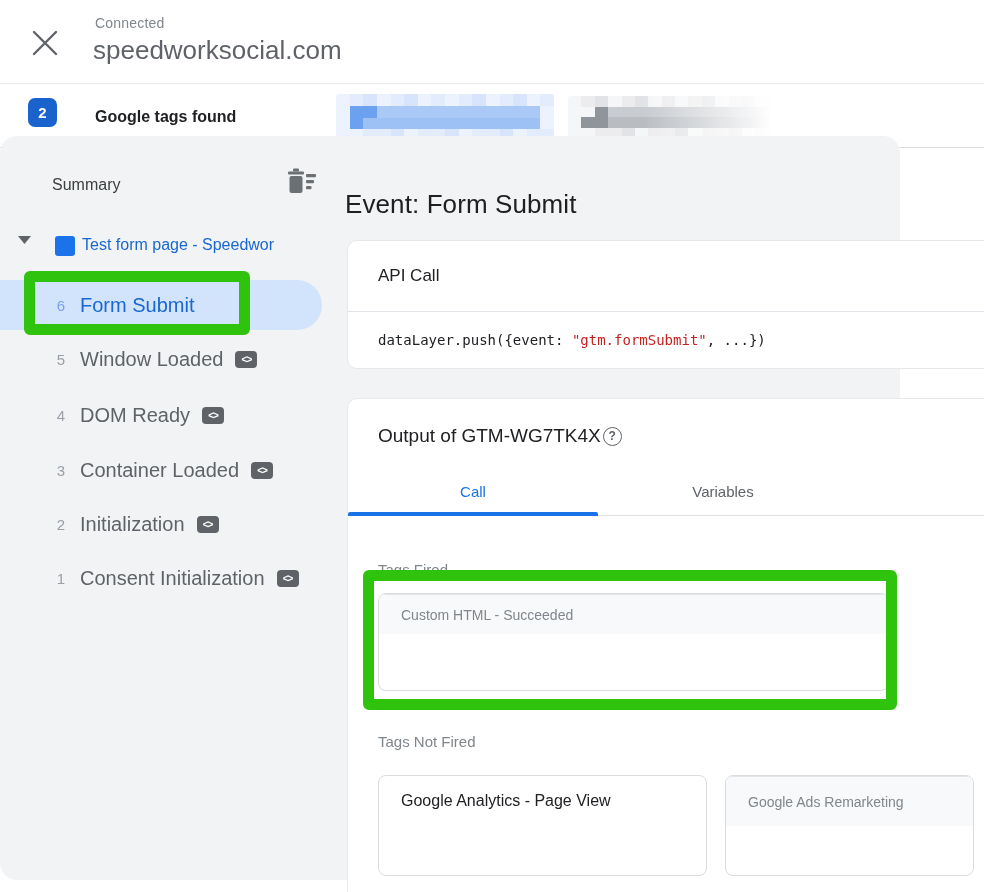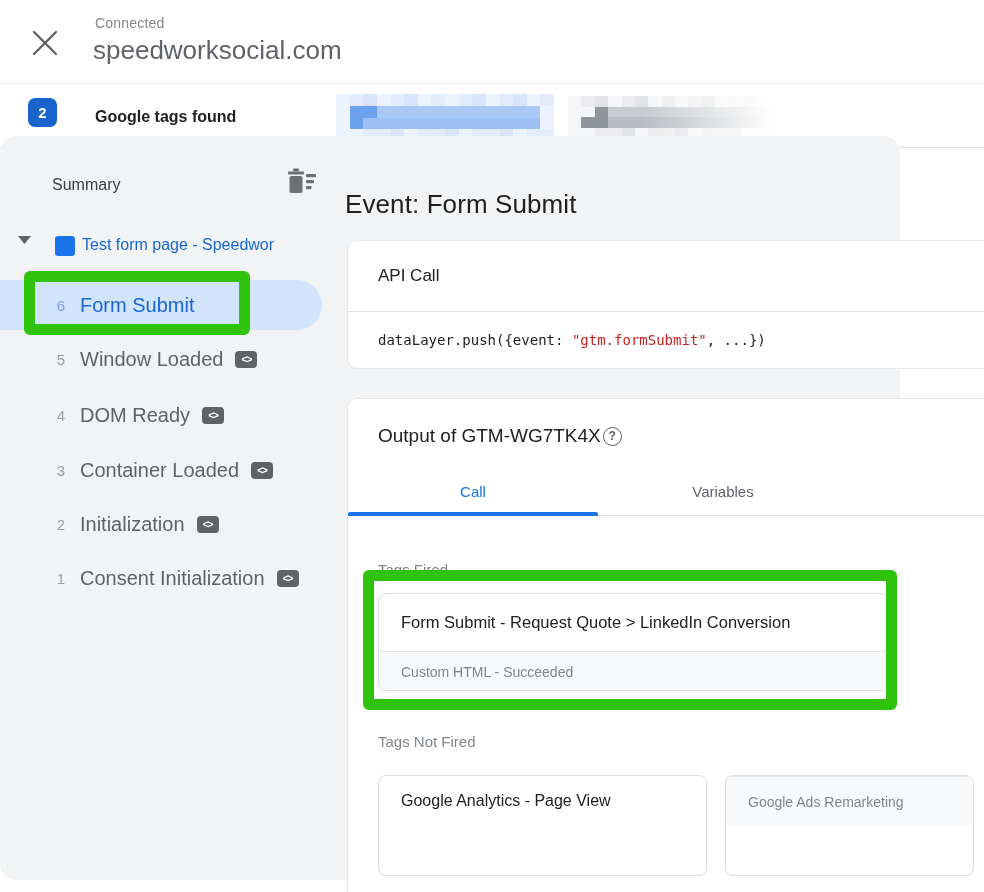--- a/index.html
+++ b/index.html
@@ -303,21 +303,20 @@
       <span class="help-icon">?</span>
     </div>
     <div class="tabs">
       <div class="tab active">Call</div>
       <div class="tab">Variables</div>
     </div>
 
     <div class="section-label lbl-fired">Tags Fired</div>
 
     <div class="tag-card fired-card">
-      <div class="tc-title">Form Submit - Request Quote &gt; LinkedIn Conversion</div>
       <div class="tc-sub">Custom HTML - Succeeded</div>
     </div>
 
     <div class="section-label lbl-notfired">Tags Not Fired</div>
 
     <div class="notfired-wrap">
       <div class="tag-card nf-card nf-card-0">
         <div class="tc-title">Google Analytics - Page View</div>
       </div>
       <div class="tag-card nf-card nf-card-1">

